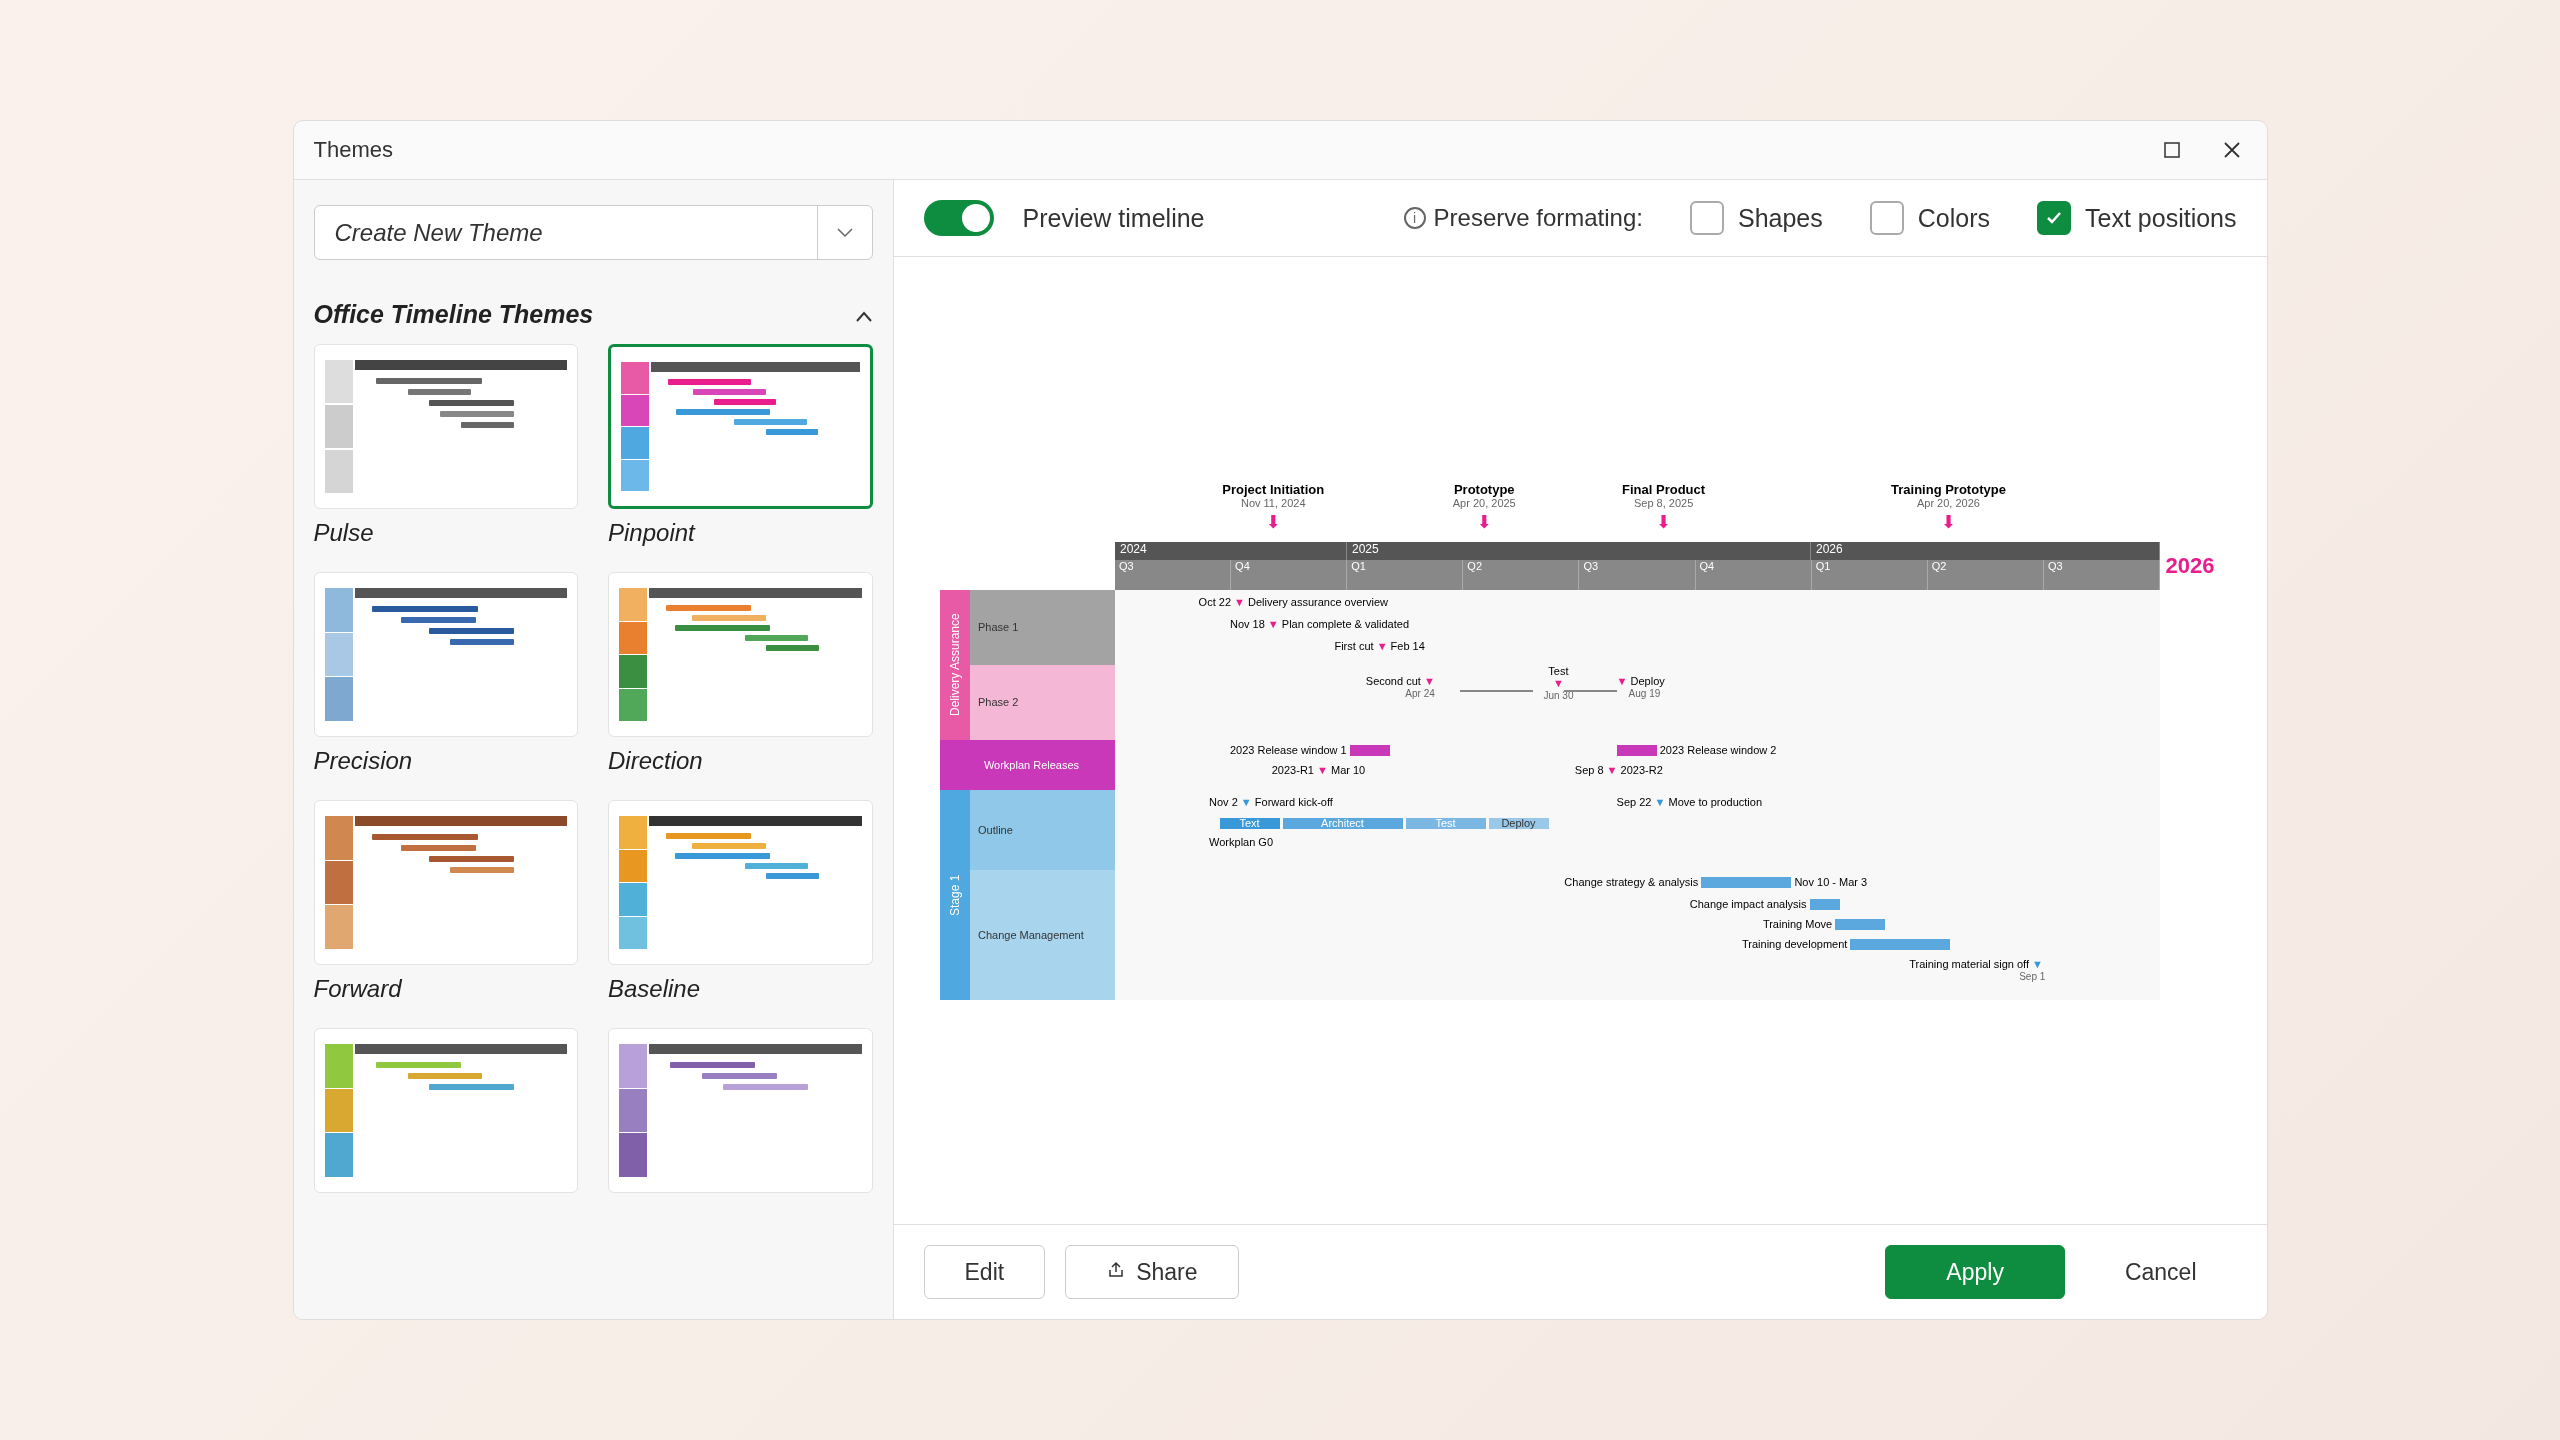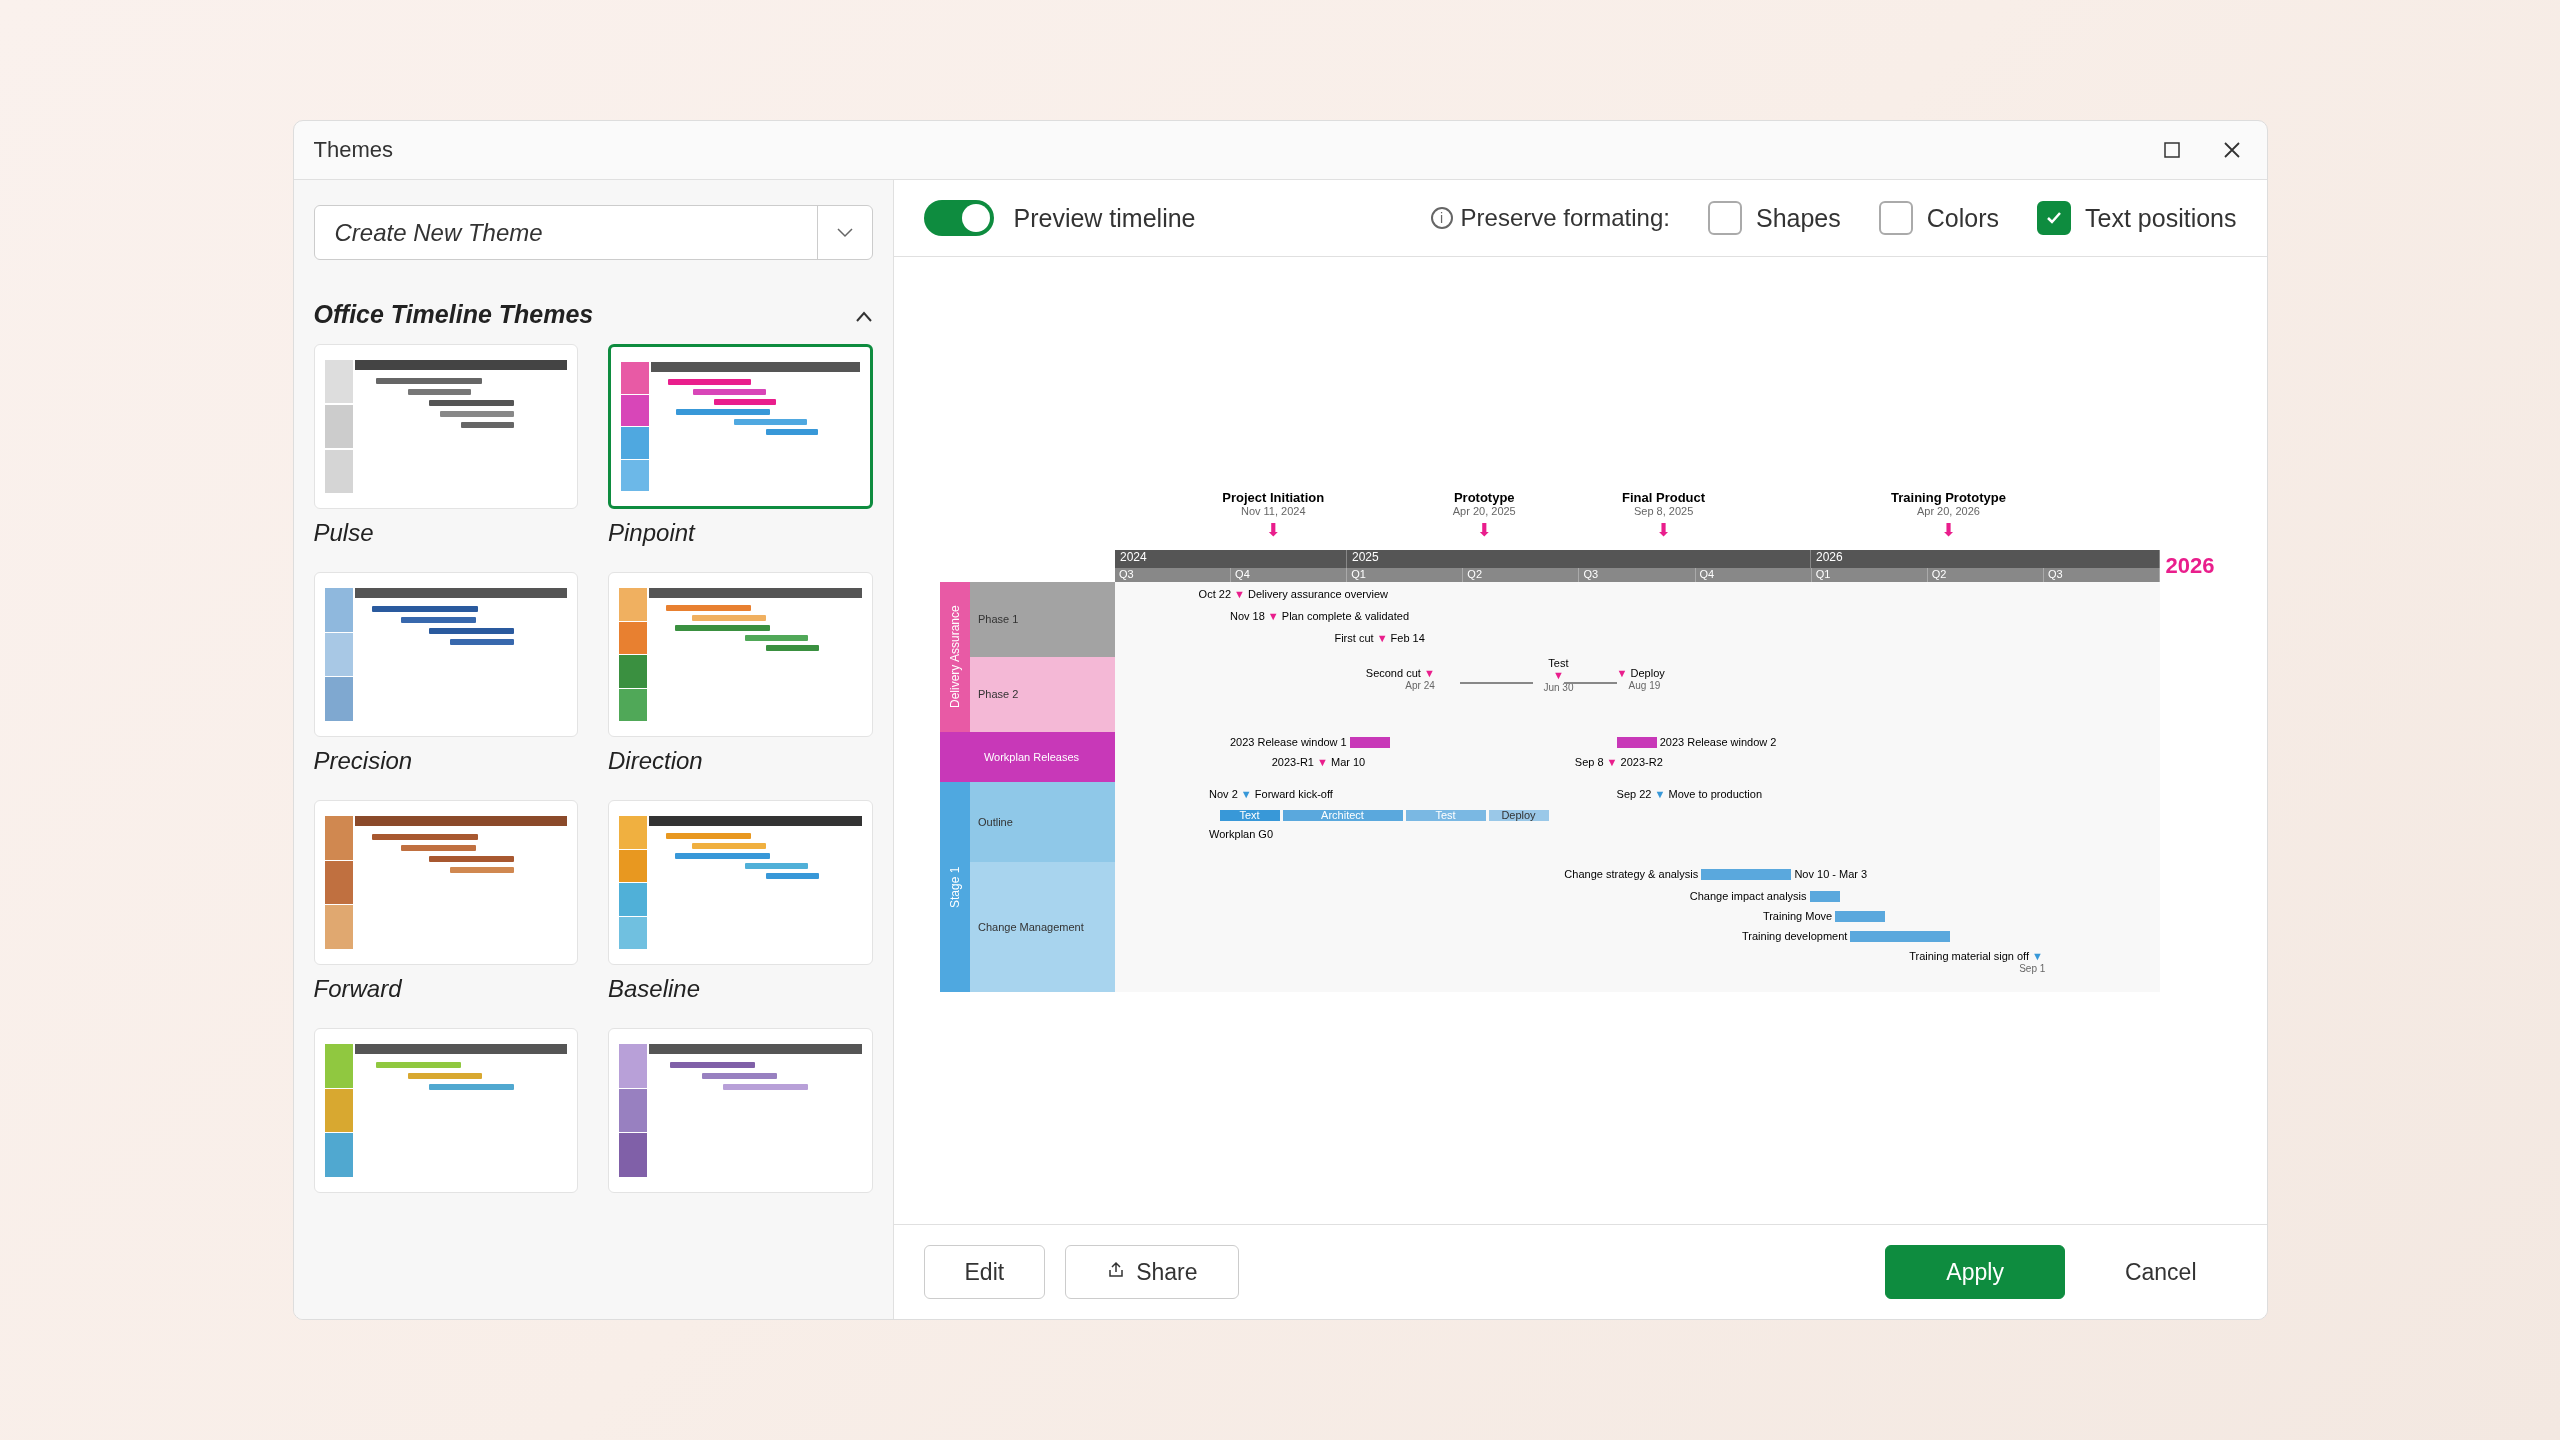--- a/index.html
+++ b/index.html
@@ -22,21 +22,21 @@
 .themes-scroll::-webkit-scrollbar-thumb { background: #ccc; border-radius: 7px; }
 .themes-scroll::-webkit-scrollbar-button { background: #f0f0f0; height: 14px; }
 .themes-grid { display: grid; grid-template-columns: 1fr 1fr; gap: 25px 30px; }
 .theme-item { cursor: pointer; }
 .theme-thumb { width: 100%; height: 165px; background: #fff; border: 1px solid #e3e3e3; border-radius: 6px; padding: 15px 10px; display: flex; flex-direction: column; gap: 3px; position: relative; }
 .theme-item.selected .theme-thumb { border: 3px solid #0e8c3f; }
 .theme-name { font-size: 24px; color: #222; margin-top: 10px; }
 .thumb-hdr { height: 10px; background: #555; margin-bottom: 3px; }
 .thumb-bar { height: 6px; border-radius: 1px; }
 .main { flex: 1; display: flex; flex-direction: column; background: #fff; }
-.toolbar { display: flex; align-items: center; padding: 20px 30px; gap: 20px; border-bottom: 1px solid #e0e0e0; }
+.toolbar { display: flex; align-items: center; padding: 20px 30px; gap: 29px; border-bottom: 1px solid #e0e0e0; }
 .toggle { width: 70px; height: 36px; background: #0e8c3f; border-radius: 18px; position: relative; cursor: pointer; }
 .toggle-knob { position: absolute; right: 4px; top: 4px; width: 28px; height: 28px; background: #fff; border-radius: 14px; }
 .toolbar-label { font-size: 25px; color: #333; }
 .spacer { flex: 1; }
 .preserve-label { font-size: 24px; color: #333; display: flex; align-items: center; gap: 8px; }
 .info-icon { width: 22px; height: 22px; border: 2px solid #666; border-radius: 11px; display: flex; align-items: center; justify-content: center; font-size: 14px; color: #666; }
 .checkbox-group { display: flex; align-items: center; gap: 14px; margin-left: 18px; }
 .checkbox { width: 34px; height: 34px; border: 2px solid #aaa; border-radius: 6px; display: flex; align-items: center; justify-content: center; cursor: pointer; }
 .checkbox.checked { background: #0e8c3f; border-color: #0e8c3f; color: #fff; }
 .checkbox-label { font-size: 25px; color: #333; }
@@ -46,21 +46,21 @@
 .btn { height: 54px; padding: 0 40px; border: 1px solid #ccc; border-radius: 6px; background: #fff; font-size: 23px; color: #333; display: flex; align-items: center; gap: 10px; cursor: pointer; }
 .btn.primary { background: #0e8c3f; color: #fff; border-color: #0e8c3f; padding: 0 60px; }
 .btn.cancel { background: transparent; border: none; }
 .milestones { display: flex; position: relative; height: 60px; font-size: 13px; }
 .milestone { position: absolute; text-align: center; transform: translateX(-50%); }
 .milestone-name { font-weight: 600; }
 .milestone-date { color: #666; font-size: 11px; }
 .milestone-arrow { color: #e91e8c; font-size: 18px; margin-top: 2px; }
 .timeline-hdr { background: #555; color: #fff; display: flex; font-size: 12px; height: 18px; }
 .year-seg { border-right: 1px solid #888; padding-left: 5px; }
-.quarters { background: #888; color: #fff; display: flex; font-size: 11px; height: 14px; }
+.quarters { background: #888; color: #fff; display: flex; font-size: 11px; height: 30px; }
 .q-seg { flex: 1; border-right: 1px solid #aaa; padding-left: 4px; }
 .swim-row { display: flex; position: relative; }
 .swim-label-v { writing-mode: vertical-rl; transform: rotate(180deg); display: flex; align-items: center; justify-content: center; font-size: 12px; color: #fff; padding: 5px 3px; }
 .swim-label { display: flex; align-items: center; justify-content: flex-start; font-size: 11px; color: #333; padding-left: 8px; }
 .swim-content { flex: 1; position: relative; font-size: 11px; background: linear-gradient(90deg, #f8f8f8 0, #f8f8f8 100%); }
 .swim-content > div { position: absolute; white-space: nowrap; }
 .task-bar { height: 11px; }
 .marker { color: #e91e8c; }
 .marker-b { color: #3898d8; }
 .end-year { color: #e91e8c; font-size: 22px; font-weight: 600; }

